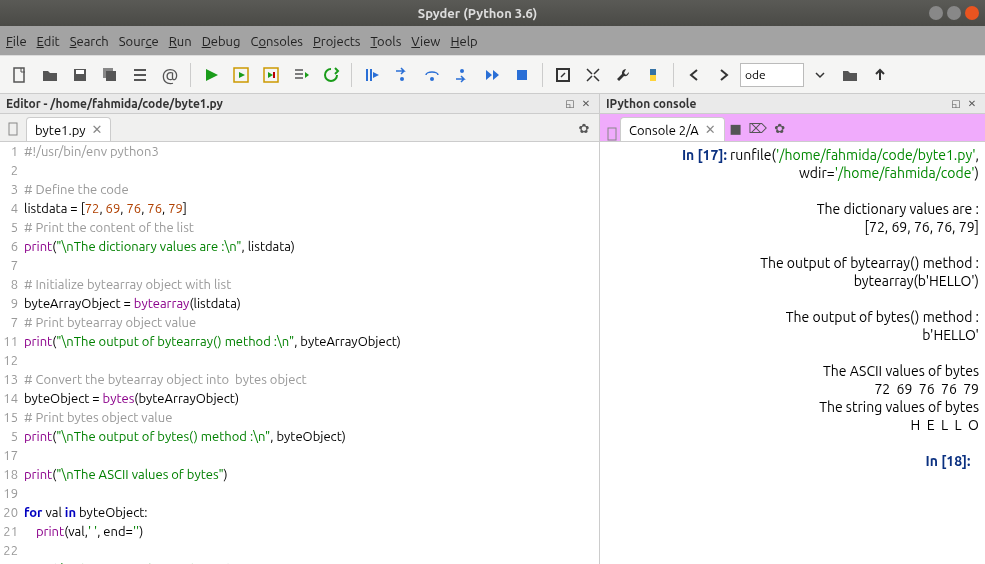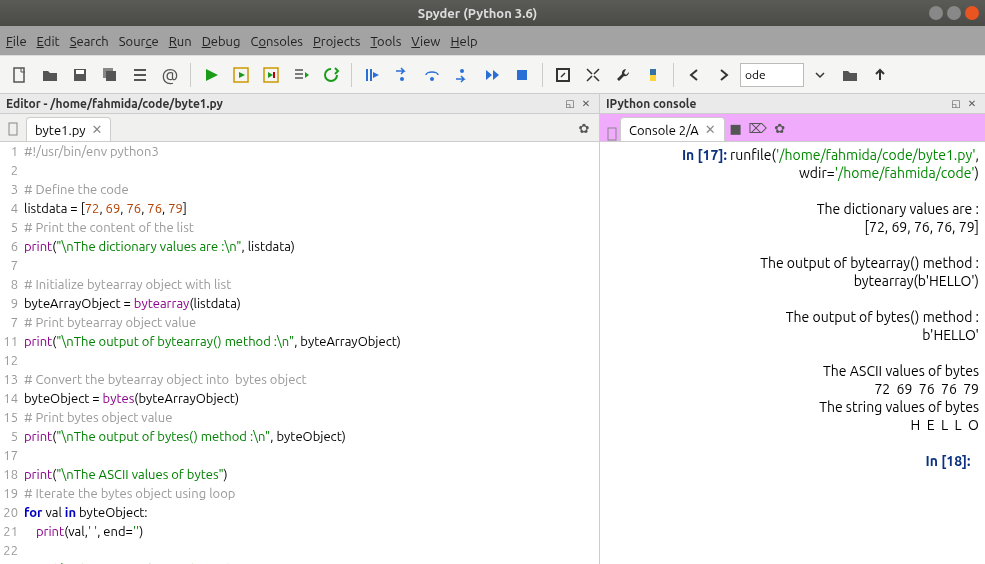--- a/index.html
+++ b/index.html
@@ -256,21 +256,21 @@
       <div class="editor-line"><span class="gutter">9</span><span>byteArrayObject = </span><span class="tok-builtin">bytearray</span><span>(listdata)</span></div>
       <div class="editor-line"><span class="gutter">7</span><span class="tok-comment"># Print bytearray object value</span></div>
       <div class="editor-line"><span class="gutter">11</span><span class="tok-builtin">print</span><span>(</span><span class="tok-string">"\nThe output of bytearray() method :\n"</span><span>, byteArrayObject)</span></div>
       <div class="editor-line"><span class="gutter">12</span></div>
       <div class="editor-line"><span class="gutter">13</span><span class="tok-comment"># Convert the bytearray object into  bytes object</span></div>
       <div class="editor-line"><span class="gutter">14</span><span>byteObject = </span><span class="tok-builtin">bytes</span><span>(byteArrayObject)</span></div>
       <div class="editor-line"><span class="gutter">15</span><span class="tok-comment"># Print bytes object value</span></div>
       <div class="editor-line"><span class="gutter">5</span><span class="tok-builtin">print</span><span>(</span><span class="tok-string">"\nThe output of bytes() method :\n"</span><span>, byteObject)</span></div>
       <div class="editor-line"><span class="gutter">17</span></div>
       <div class="editor-line"><span class="gutter">18</span><span class="tok-builtin">print</span><span>(</span><span class="tok-string">"\nThe ASCII values of bytes"</span><span>)</span></div>
-      <div class="editor-line"><span class="gutter">19</span><span class="tok-comment"># Iterate the bytes object using loop</span></div>
+      <div class="editor-line"><span class="gutter">19</span></div>
       <div class="editor-line"><span class="gutter">20</span><span class="tok-keyword">for</span><span> val </span><span class="tok-keyword">in</span><span> byteObject:</span></div>
       <div class="editor-line"><span class="gutter">21</span><span>    </span><span class="tok-builtin">print</span><span>(val,</span><span class="tok-string">' '</span><span>, end=</span><span class="tok-string">''</span><span>)</span></div>
       <div class="editor-line"><span class="gutter">22</span></div>
       <div class="editor-line"><span class="gutter">23</span><span class="tok-builtin">print</span><span>(</span><span class="tok-string">"\nThe string values of bytes"</span><span>)</span></div>
 
     </div>
   </div>
 
   <div class="right-pane">
     <div class="pane-title">

